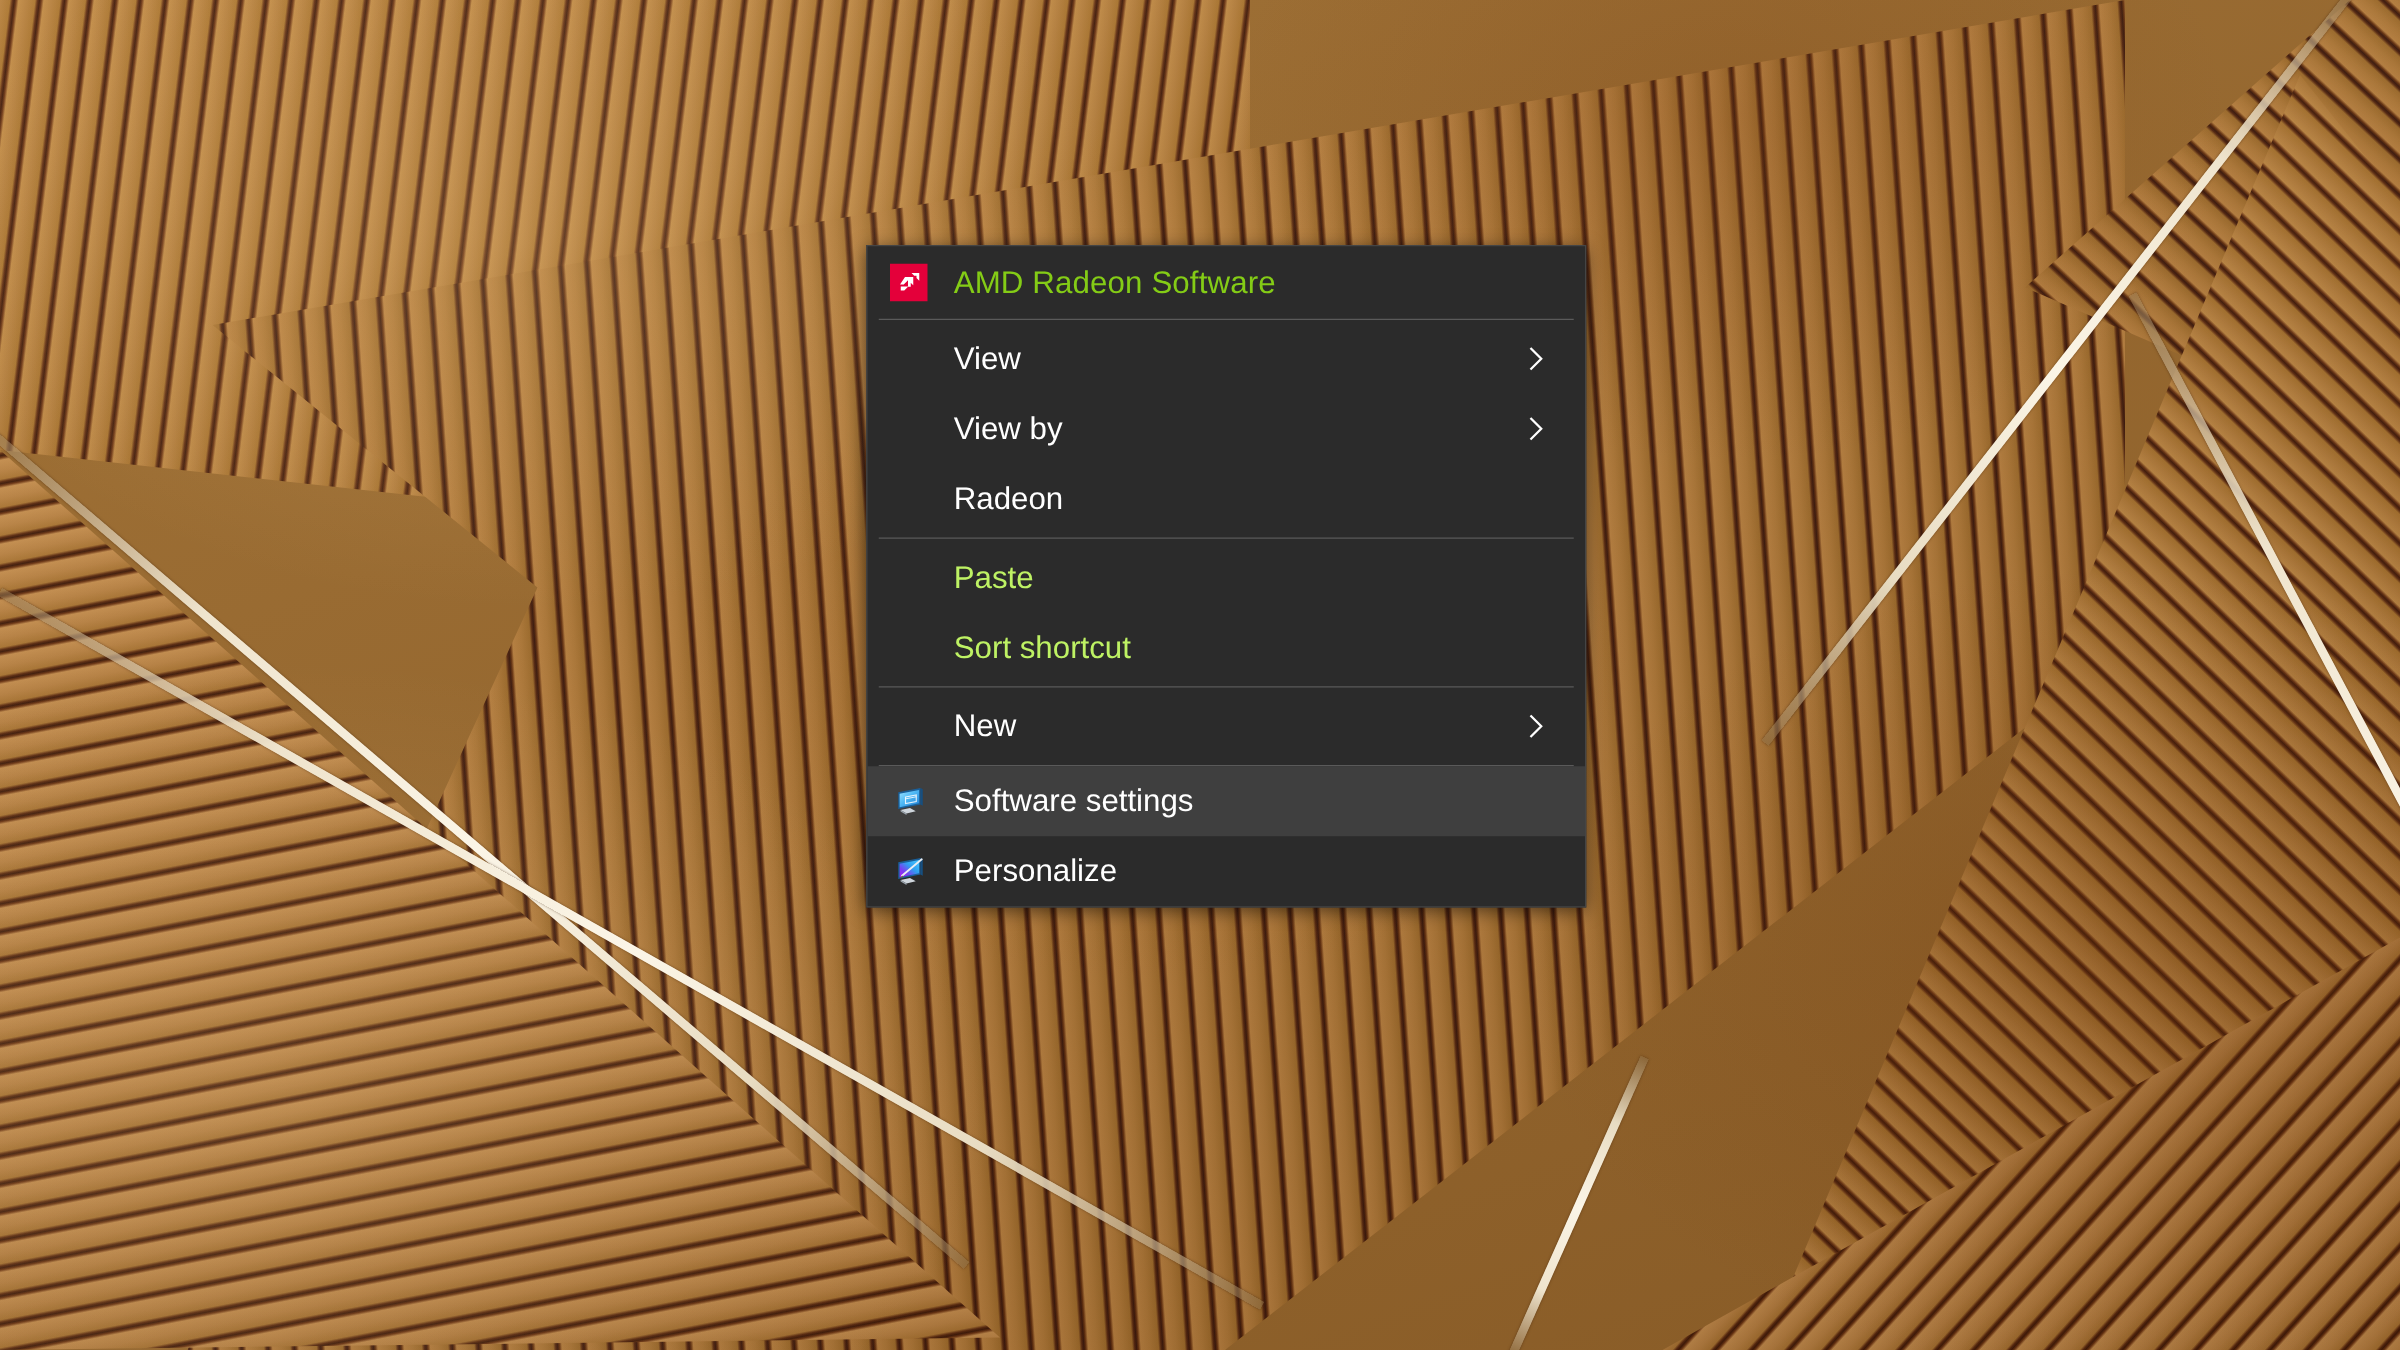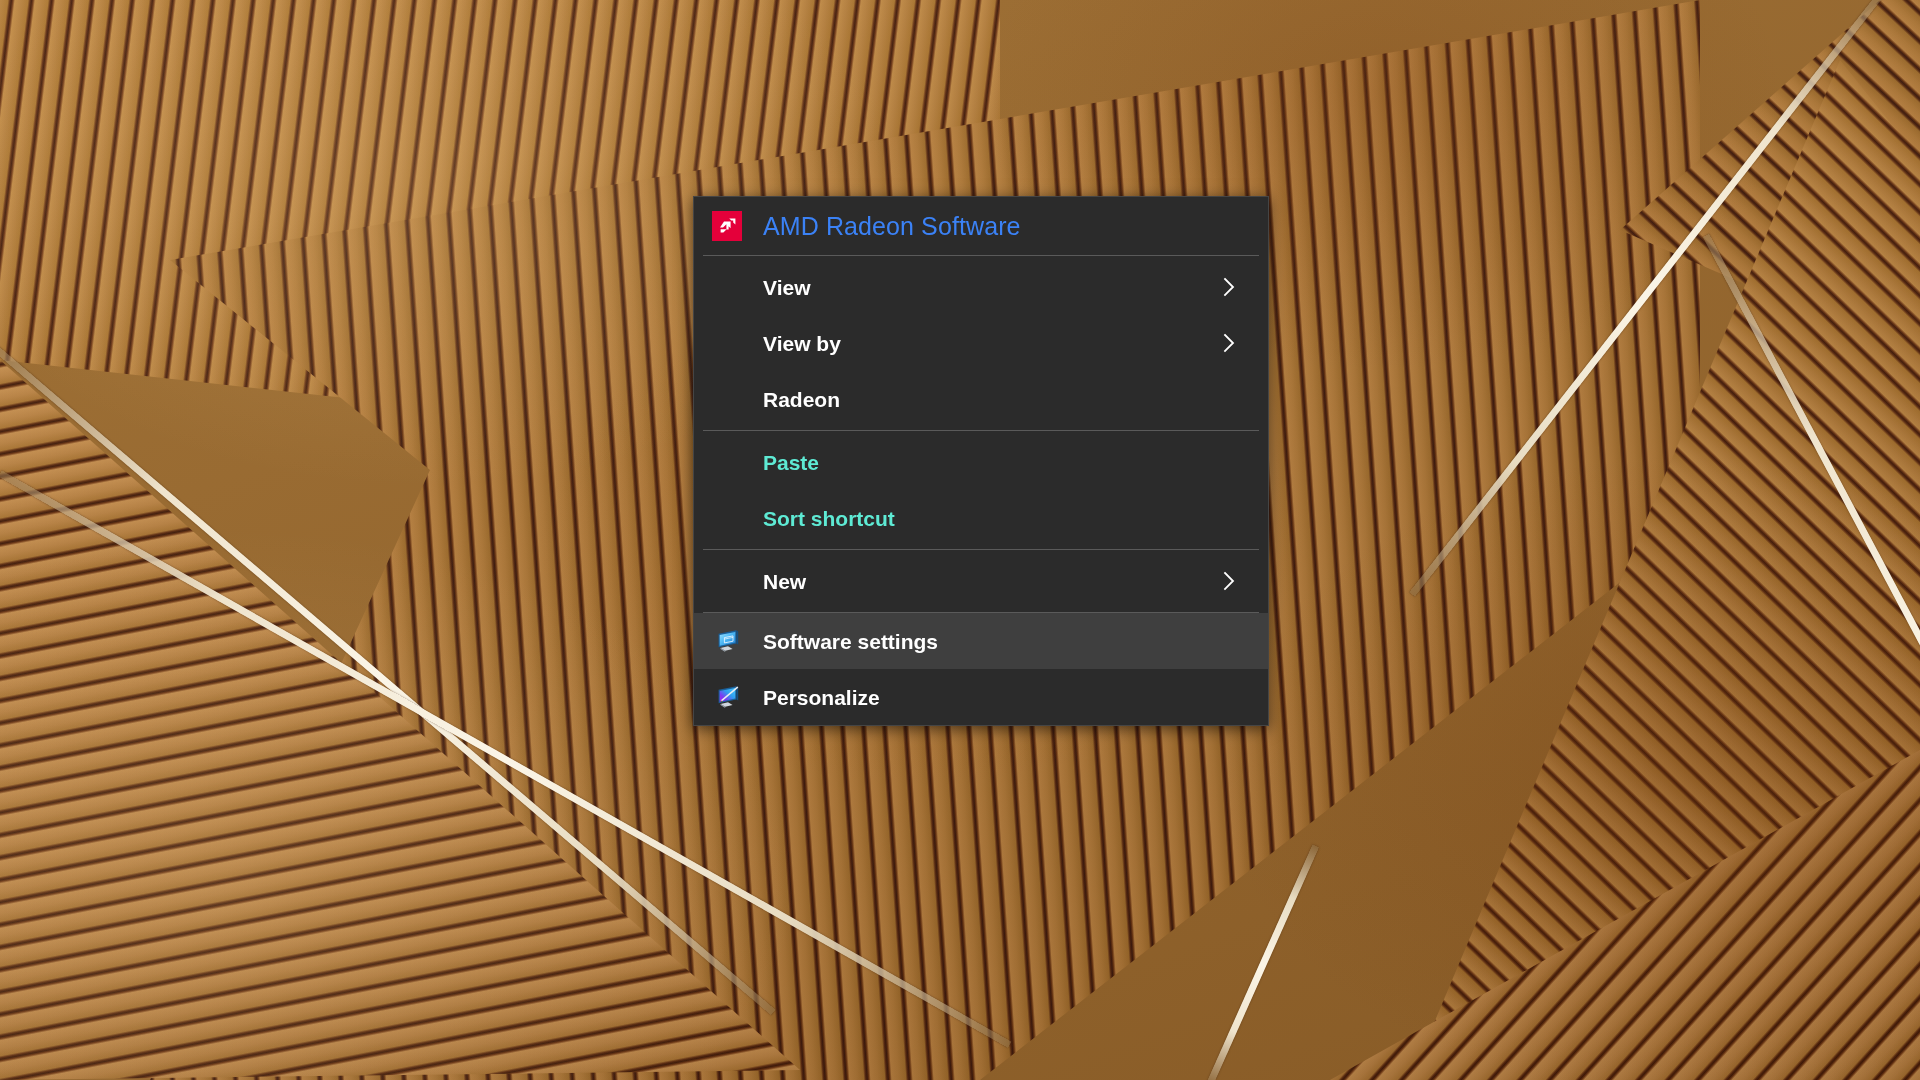--- a/index.html
+++ b/index.html
@@ -120,21 +120,21 @@
     cursor: default;
   }
 
   .hdr-icon {
     width: 30px; height: 30px;
     flex: 0 0 30px;
     margin-right: 21px;
     position: relative;
   }
   .hdr-label {
-    color: #3b82f6;
+    color: #84cc16;
     font-size: 25px;
     letter-spacing: 0.1px;
     line-height: 1;
   }
 
   .menu-sep {
     height: 1px;
     background: #5a5a5a;
     margin: 0 9px;
   }
@@ -149,27 +149,26 @@
     cursor: default;
     color: #ffffff;
   }
   .menu-item .mi-icon {
     width: 30px; height: 30px;
     flex: 0 0 30px;
     margin-right: 21px;
     position: relative;
   }
   .menu-item .mi-label {
-    font-size: 21px;
+    font-size: 25px;
     line-height: 1;
     flex: 1 1 auto;
     white-space: nowrap;
-    font-weight: bold;
-  }
-  .menu-item.disabled .mi-label { color: #5eead4; }
+  }
+  .menu-item.disabled .mi-label { color: #bef264; }
   .menu-item.selected { background: #3f3f3f; }
   .menu-item.no-icon .mi-icon { background: none; }
 
   .chevron {
     width: 22px; height: 22px;
     flex: 0 0 22px;
     margin-right: 14px;
   }
   .chevron svg { display: block; }
 

